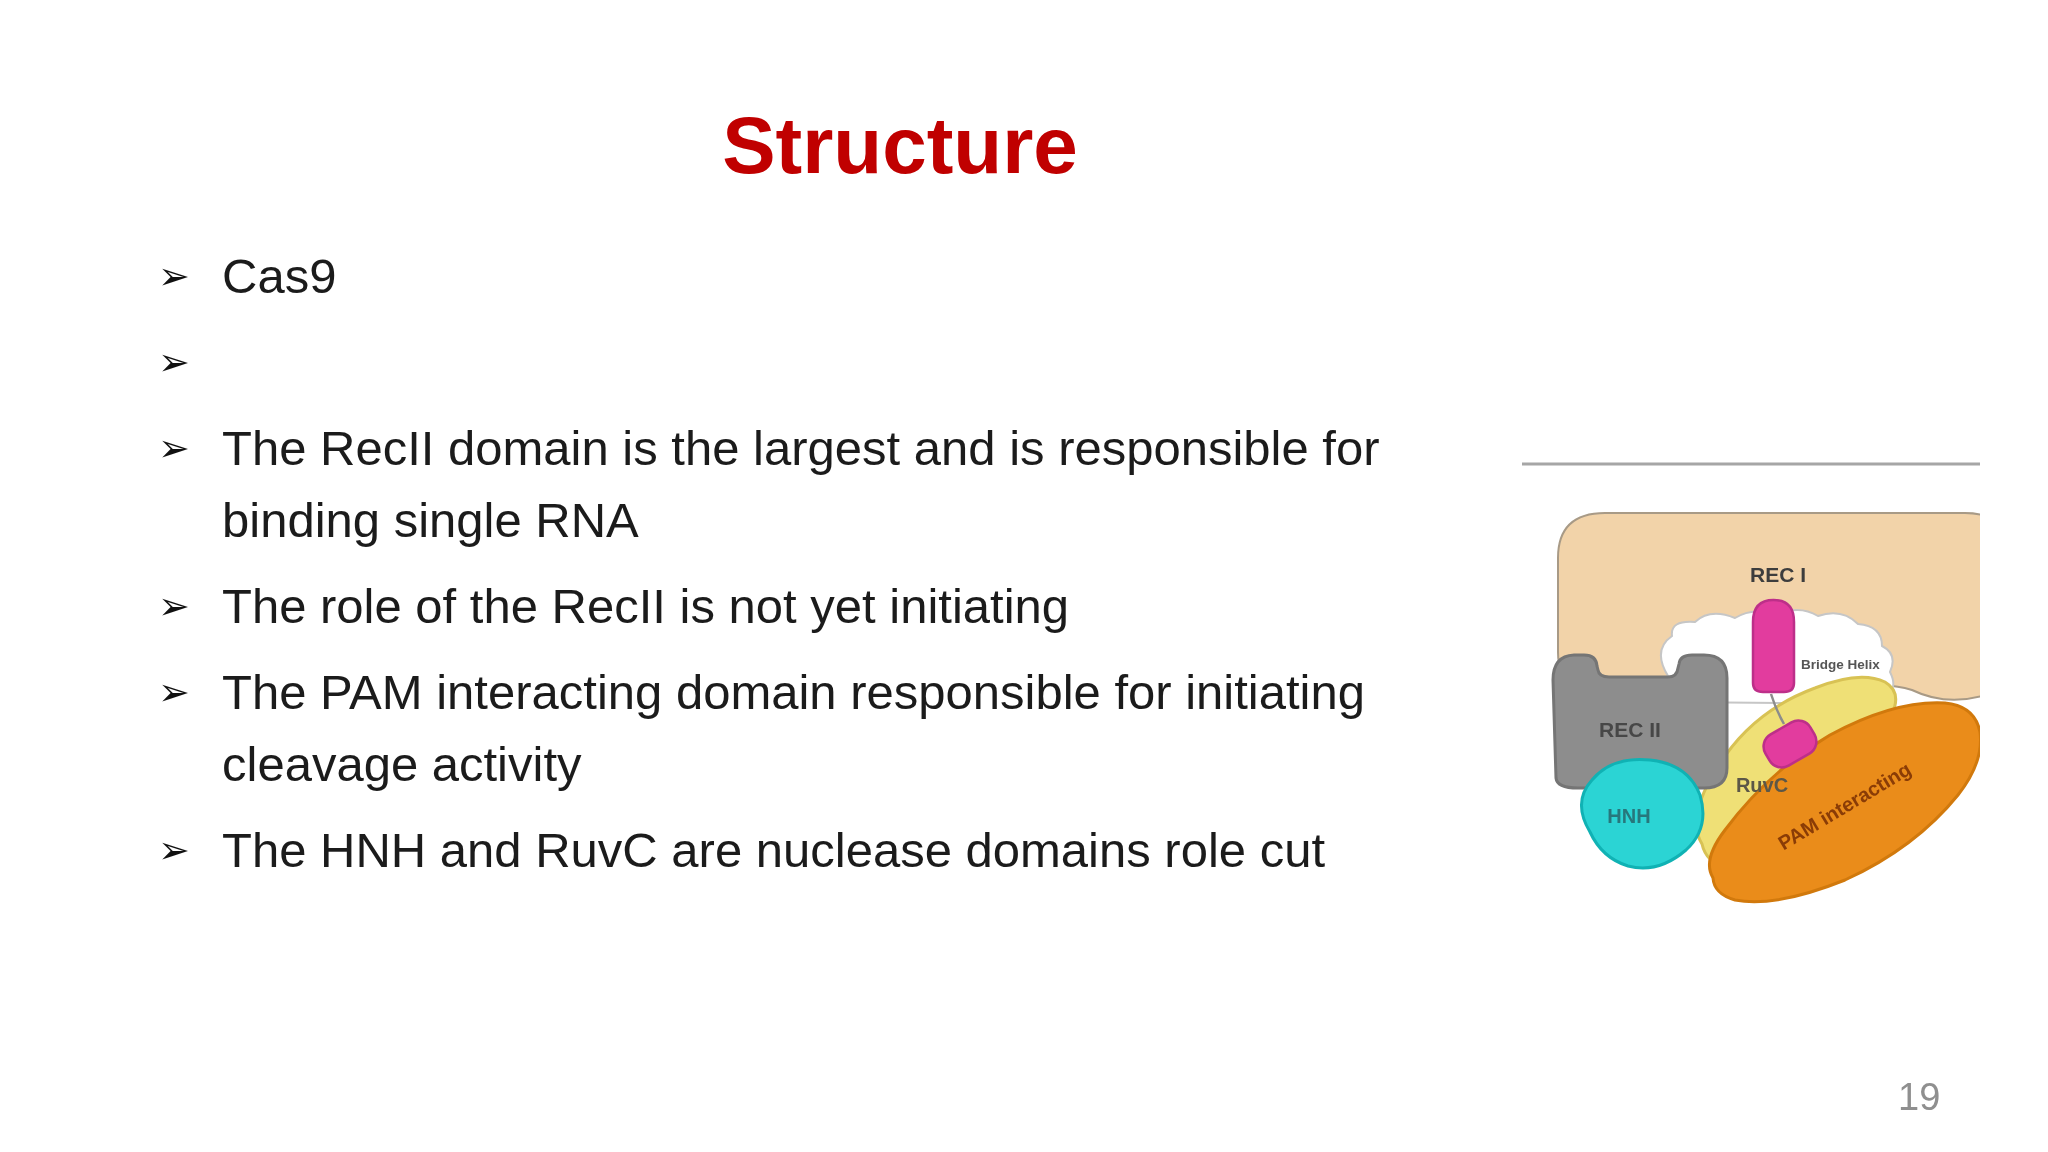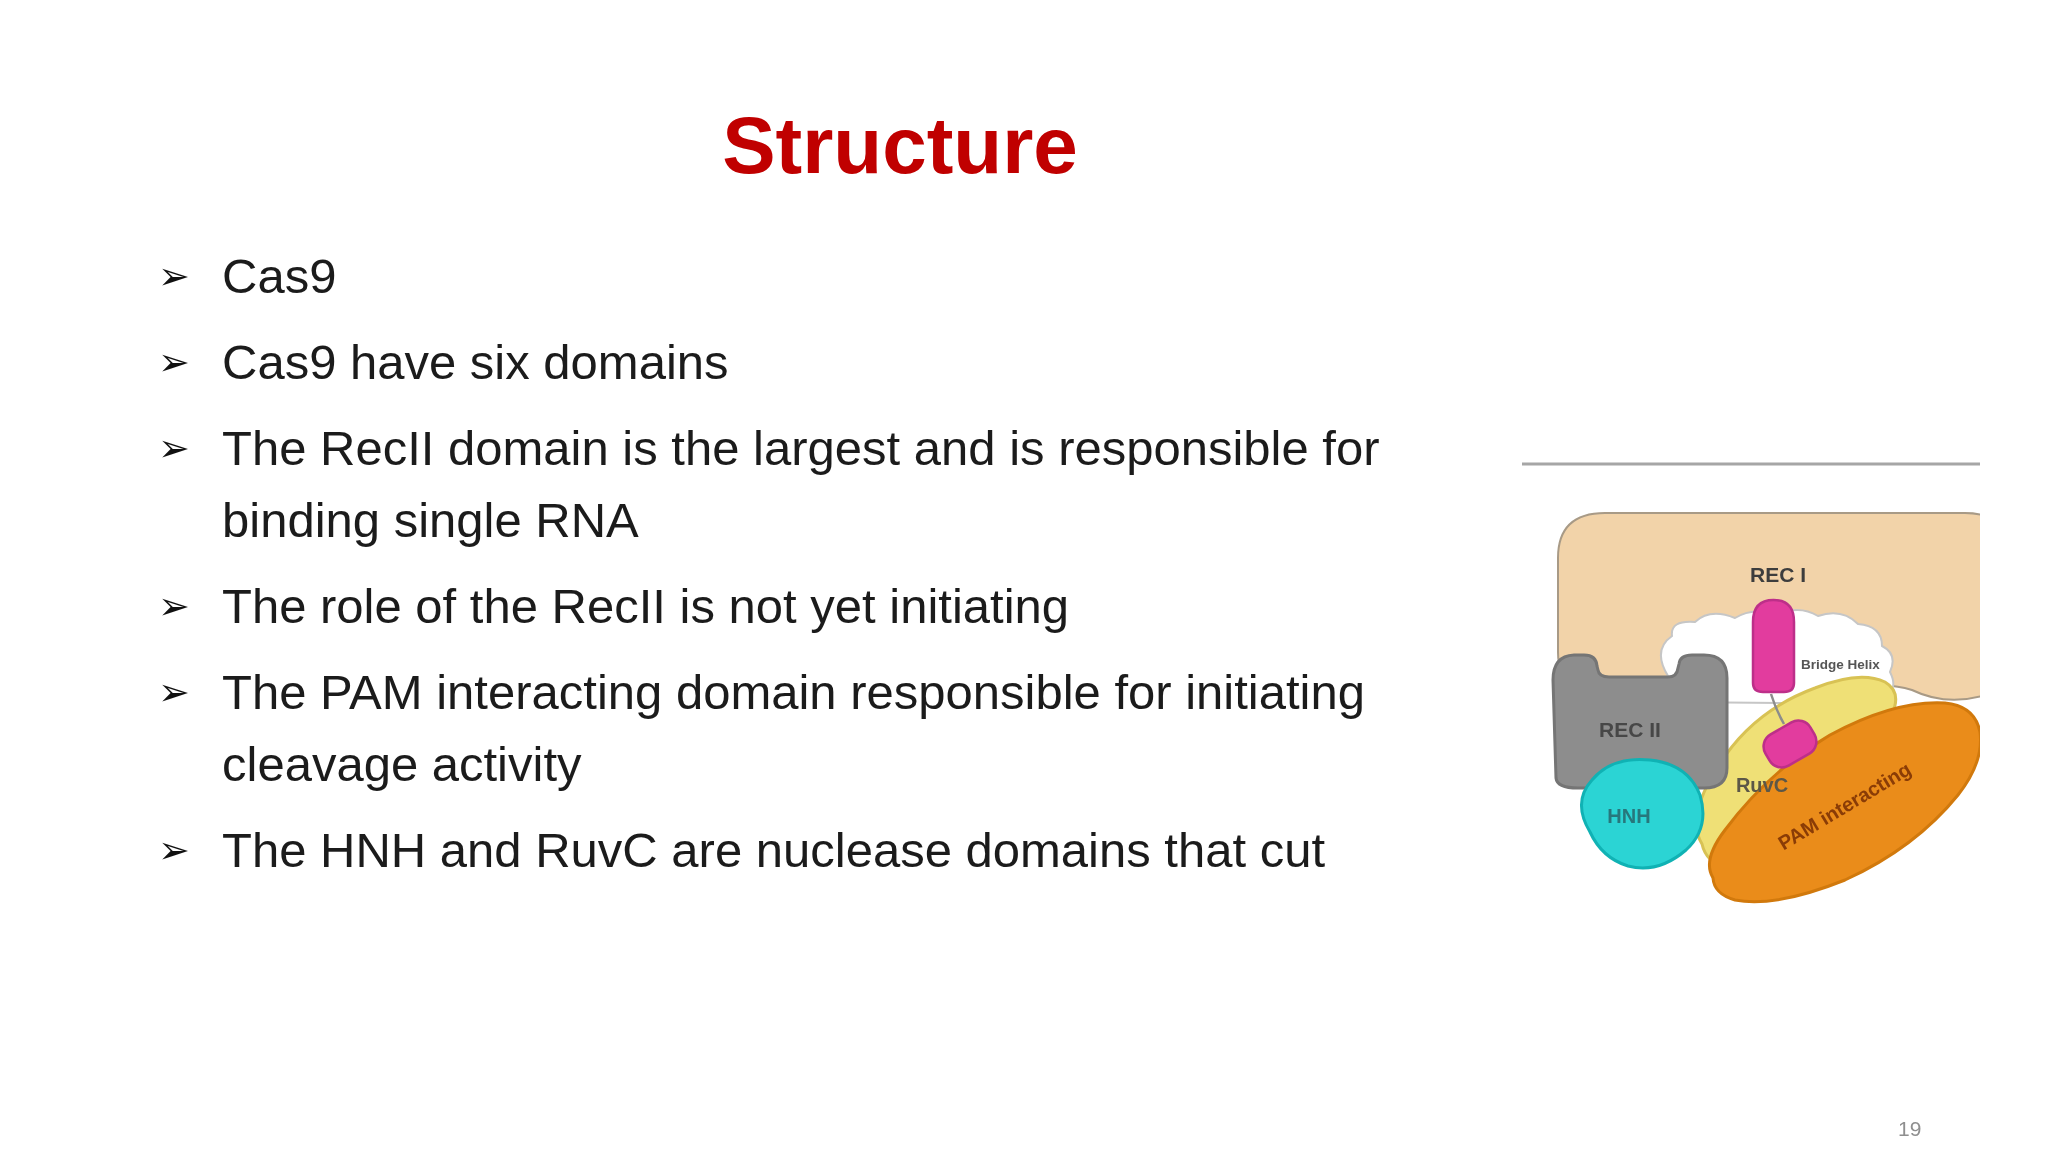--- a/index.html
+++ b/index.html
@@ -17,42 +17,39 @@
   }
   .bullets li { display:flex; align-items:flex-start; margin:0 0 14px 0; color:#1b1b1b; }
   .glyph {
     flex:none; width:64px; font-size:38px; line-height:72px; color:#111111;
   }
   .btext { }
   .bline { font-size:49px; line-height:72px; white-space:nowrap; }
   .diagram { position:absolute; left:1520px; top:440px; }
   .diagram text { font-family:"Liberation Sans", sans-serif; font-weight:bold; }
   .page-number {
-    position:absolute; left:1898px; top:1117px; font-size:21px; color:#8f8f8f;
+    position:absolute; left:1898px; top:1076px; font-size:38px; color:#8f8f8f;
   }
 </style>
 </head>
 <body>
 
 <div class="slide">
 
   <h1 class="title" style="color: rgb(192, 0, 0);">Structure</h1>
 
   <ul class="bullets">
       <li>
         <span class="glyph">➢</span>
         <div class="btext">
           <div class="bline">Cas9</div>
         </div>
       </li>
       <li>
         <span class="glyph">➢</span>
-        <div class="btext">
-          <div class="bline">Cas9 have six domains</div>
-        </div>
       </li>
       <li>
         <span class="glyph">➢</span>
         <div class="btext">
           <div class="bline">The RecII domain is the largest and is responsible for</div>
           <div class="bline">binding single RNA</div>
         </div>
       </li>
       <li>
         <span class="glyph">➢</span>
@@ -63,21 +60,21 @@
       <li>
         <span class="glyph">➢</span>
         <div class="btext">
           <div class="bline">The PAM interacting domain responsible for initiating</div>
           <div class="bline">cleavage activity</div>
         </div>
       </li>
       <li>
         <span class="glyph">➢</span>
         <div class="btext">
-          <div class="bline">The HNH and RuvC are nuclease domains that cut</div>
+          <div class="bline">The HNH and RuvC are nuclease domains role cut</div>
         </div>
       </li>
     </ul>
 
   <svg class="diagram" width="528" height="500" viewBox="0 0 528 500">
 
     <line x1="2" y1="24" x2="495" y2="24" stroke-width="3" stroke="#a6a6a6"></line>
 
     <path d="M 85 73 L 445 73 Q 489 73 489 115 L 489 228 Q 489 252 462 256
              Q 425 266 392 250 Q 360 240 332 252 L 305 258 L 95 258

